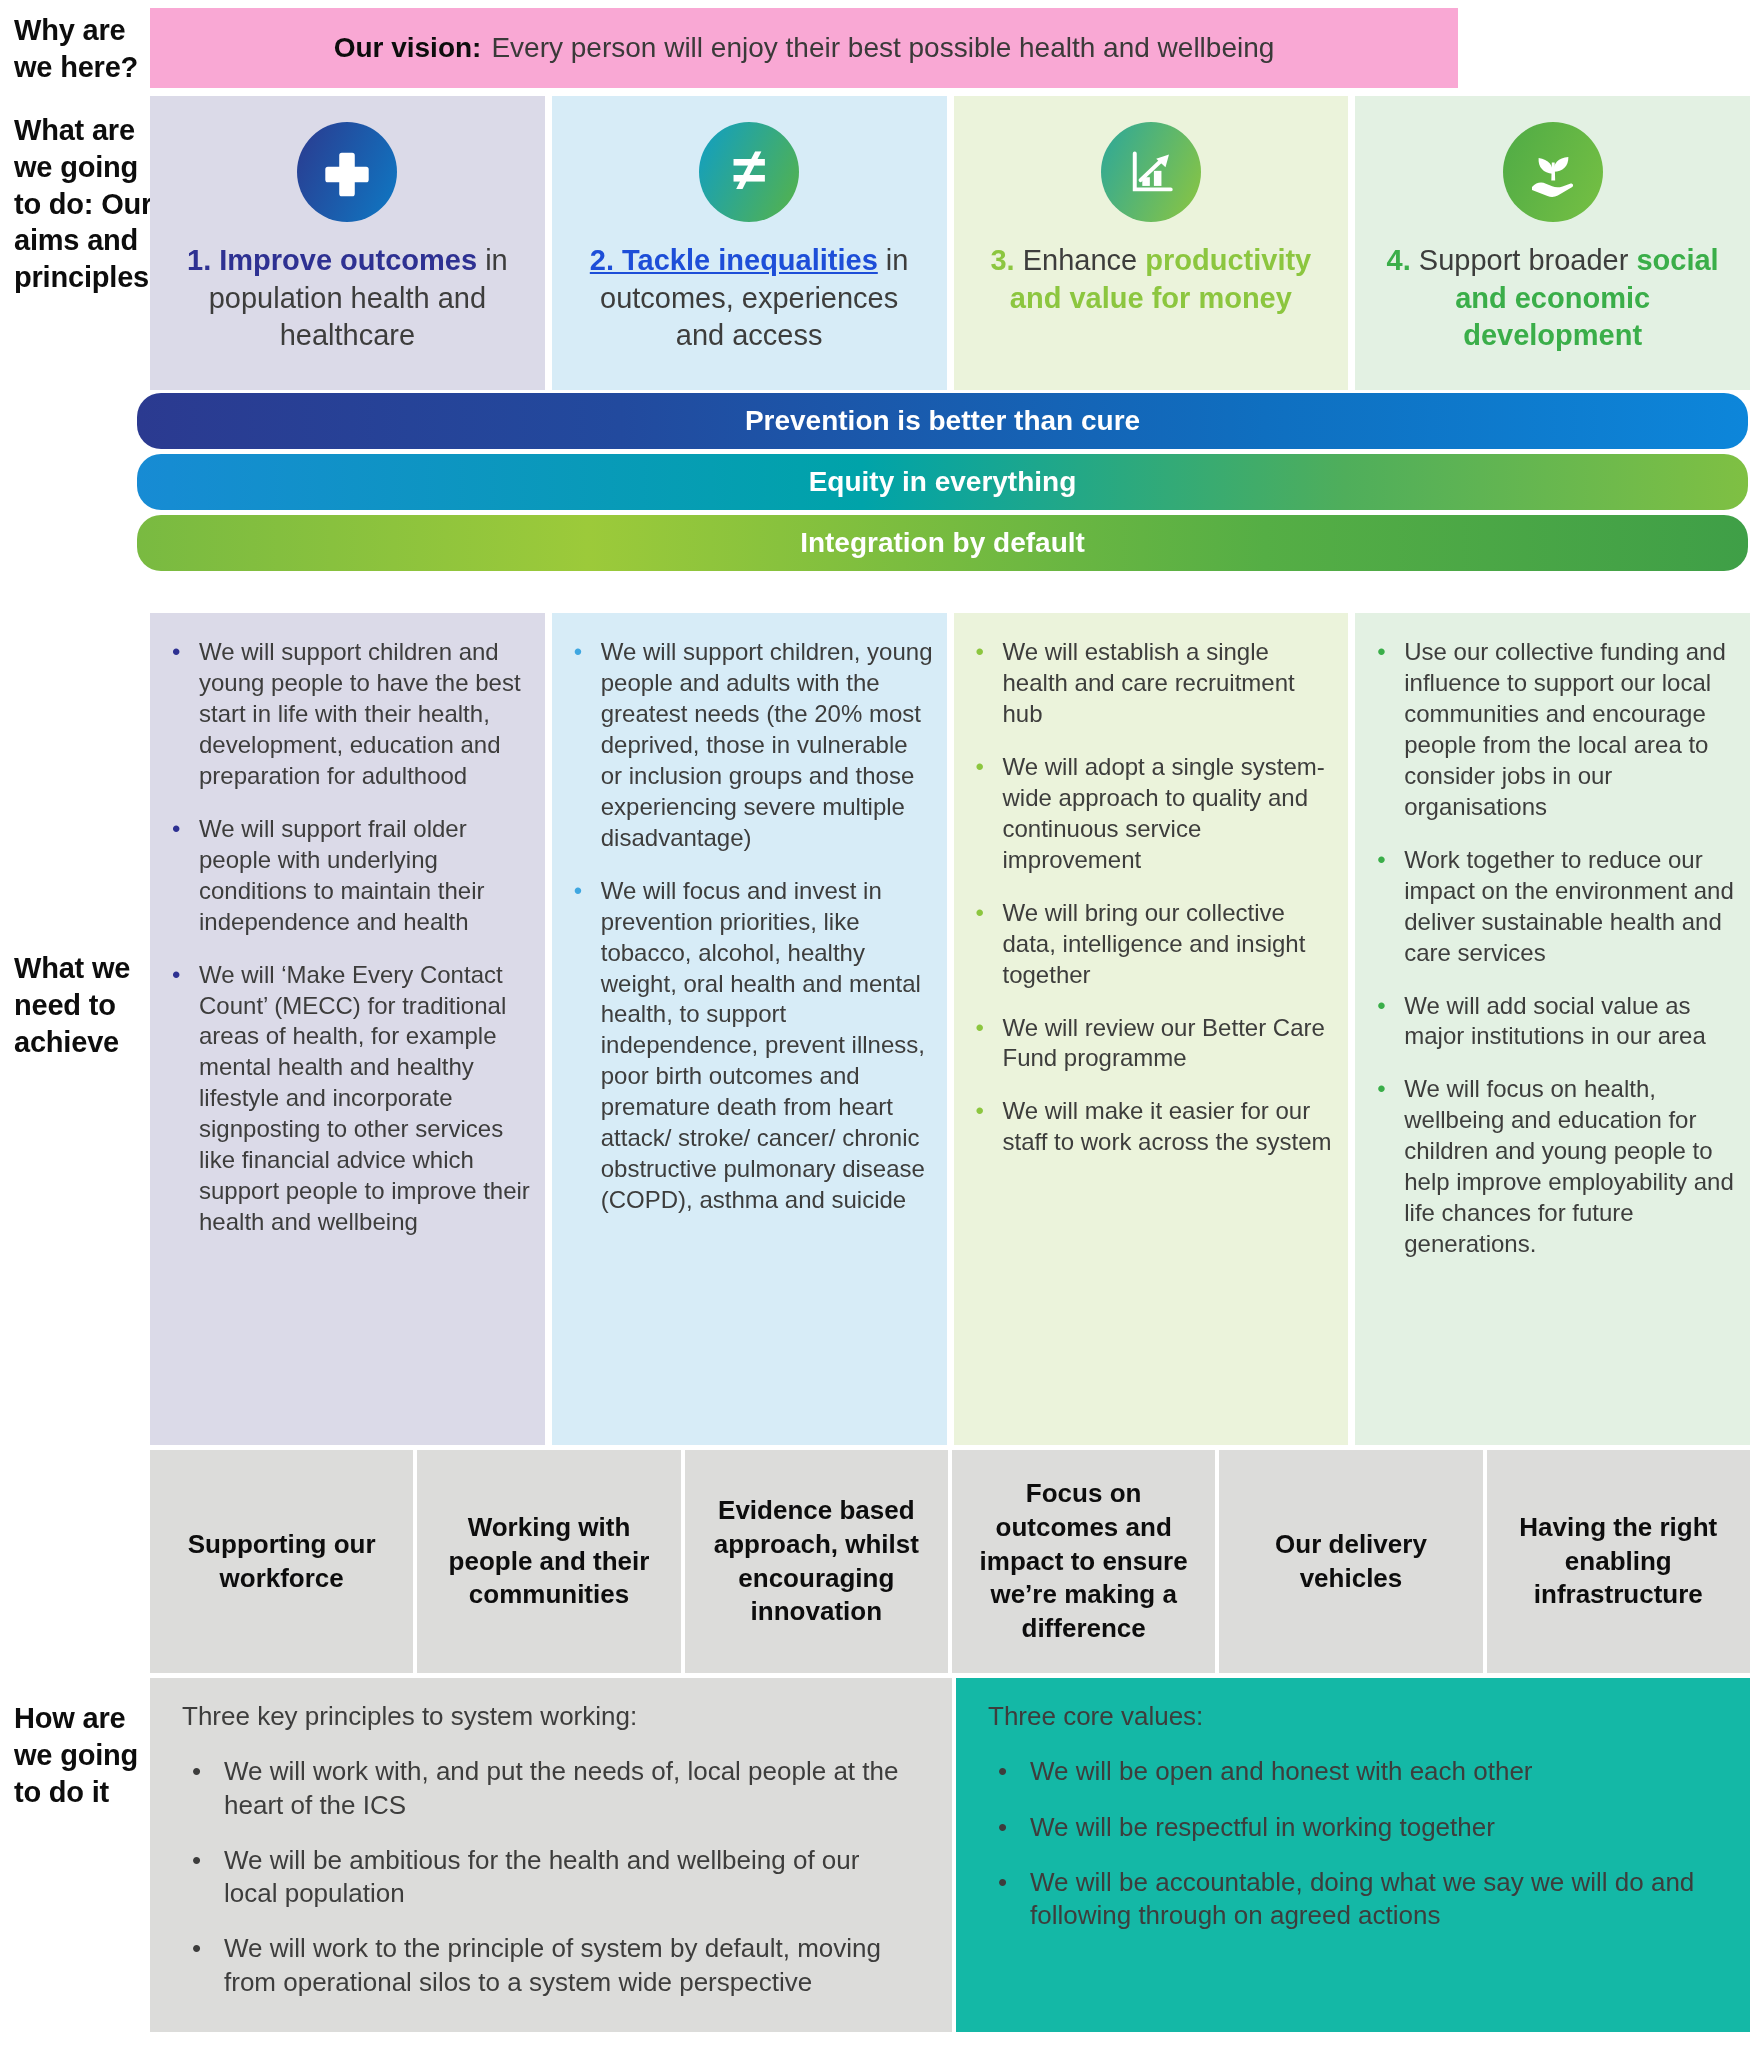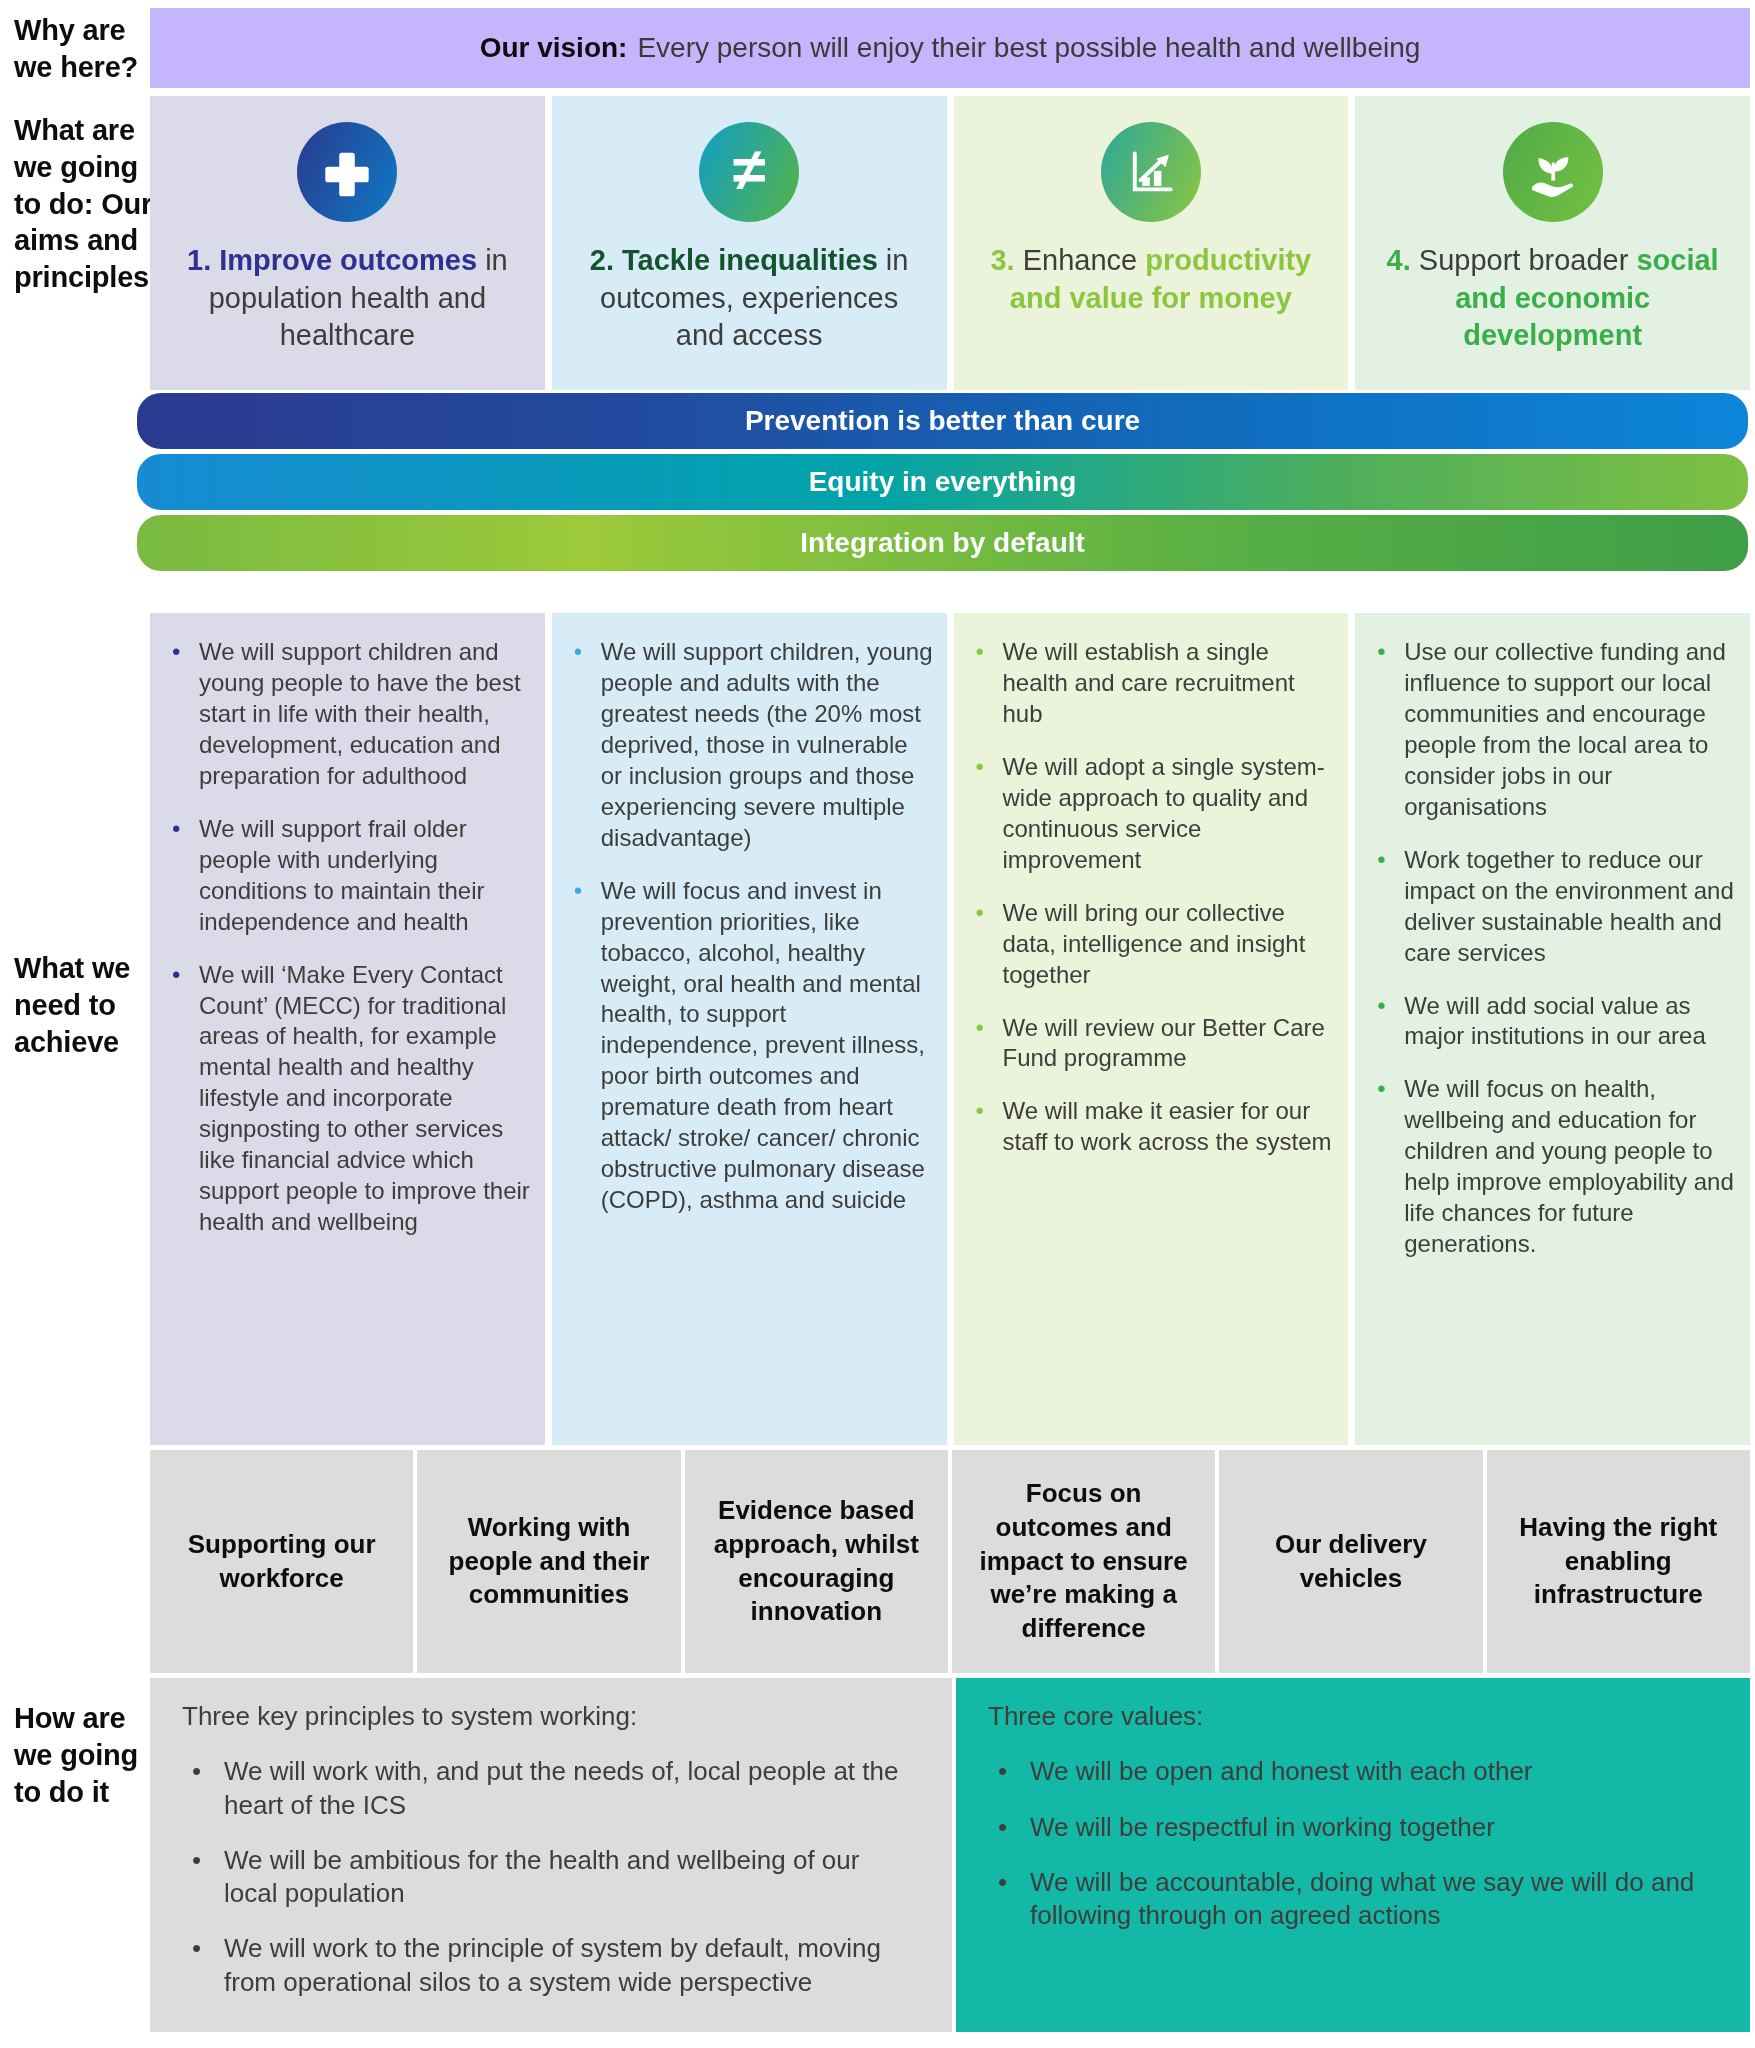--- a/index.html
+++ b/index.html
@@ -1,20 +1,20 @@
 <!DOCTYPE html>
 <html><head>
 <meta charset="utf-8">
 <style>
   html,body{margin:0;padding:0;background:#ffffff;}
   .canvas{position:relative;width:1755px;height:2048px;background:#ffffff;
     font-family:"Liberation Sans",sans-serif;color:#3d3d3c;overflow:hidden;}
   .side-label{position:absolute;left:14px;width:142px;font-size:29px;font-weight:bold;
     color:#0d0d0d;line-height:1.27;letter-spacing:-0.2px;}
-  .vision-bar{position:absolute;left:150px;top:8px;width:1600px;height:80px;background:#c4b5fd;
+  .vision-bar{position:absolute;left:150px;top:8px;width:1308px;height:80px;background:#f9a8d4;
     display:flex;align-items:center;justify-content:center;font-size:28px;color:#3a3a39;}
   .vision-prefix{font-weight:bold;color:#0d0d0d;margin-right:10px;}
   .aims-row{position:absolute;left:150px;top:96px;width:1600px;height:294px;display:flex;gap:7px;}
   .aim-column{flex:1;text-align:center;overflow:hidden;}
   .aim-icon{width:100px;height:100px;border-radius:50%;margin:26px auto 20px;
     display:flex;align-items:center;justify-content:center;}
   .neq{font-size:60px;font-weight:bold;color:#ffffff;line-height:1;transform:translateY(-2px);}
   .aim-title{font-size:29px;line-height:1.3;padding:0 22px;color:#3d3d3c;}
   .aim-title .accent{font-weight:bold;}
   .banners{position:absolute;left:137px;top:393px;width:1611px;}
@@ -59,21 +59,21 @@
           <svg viewBox="0 0 50 50" width="58" height="58">
             <path fill="#ffffff" d="M20.5 8.5h9a2.2 2.2 0 0 1 2.2 2.2v9.8h9.8a2.2 2.2 0 0 1 2.2 2.2v9a2.2 2.2 0 0 1-2.2 2.2h-9.8v9.8a2.2 2.2 0 0 1-2.2 2.2h-9a2.2 2.2 0 0 1-2.2-2.2v-9.8H8.5a2.2 2.2 0 0 1-2.2-2.2v-9a2.2 2.2 0 0 1 2.2-2.2h9.8v-9.8a2.2 2.2 0 0 1 2.2-2.2z"></path>
           </svg>
         </div>
         <div class="aim-title"><span class="accent" style="color: rgb(46, 49, 146);">1. Improve outcomes</span><span> in population health and healthcare</span></div>
       </div>
       <div class="aim-column" style="background: rgb(215, 236, 247);">
         <div class="aim-icon" style="background: linear-gradient(115deg, rgb(15, 158, 198), rgb(87, 179, 71));">
           <span class="neq">≠</span>
         </div>
-        <div class="aim-title"><span class="accent" style="color: #14532d;">2. Tackle inequalities</span><span> in outcomes, experiences and access</span></div>
+        <div class="aim-title"><span class="accent" style="color: #1d4ed8; text-decoration: underline;">2. Tackle inequalities</span><span> in outcomes, experiences and access</span></div>
       </div>
       <div class="aim-column" style="background: rgb(235, 243, 219);">
         <div class="aim-icon" style="background: linear-gradient(115deg, rgb(43, 167, 155), rgb(141, 198, 63));">
           <svg viewBox="0 0 50 50" width="58" height="58">
             <g fill="none" stroke="#ffffff" stroke-width="3.4" stroke-linecap="round">
               <path d="M11 9v31h31"></path>
               <path d="M16 32L33 16"></path>
             </g>
             <polygon fill="#ffffff" points="29.5,13.5 40.5,10 37.5,21"></polygon>
             <rect fill="#ffffff" x="17.5" y="29.5" width="6.5" height="7.5"></rect>

